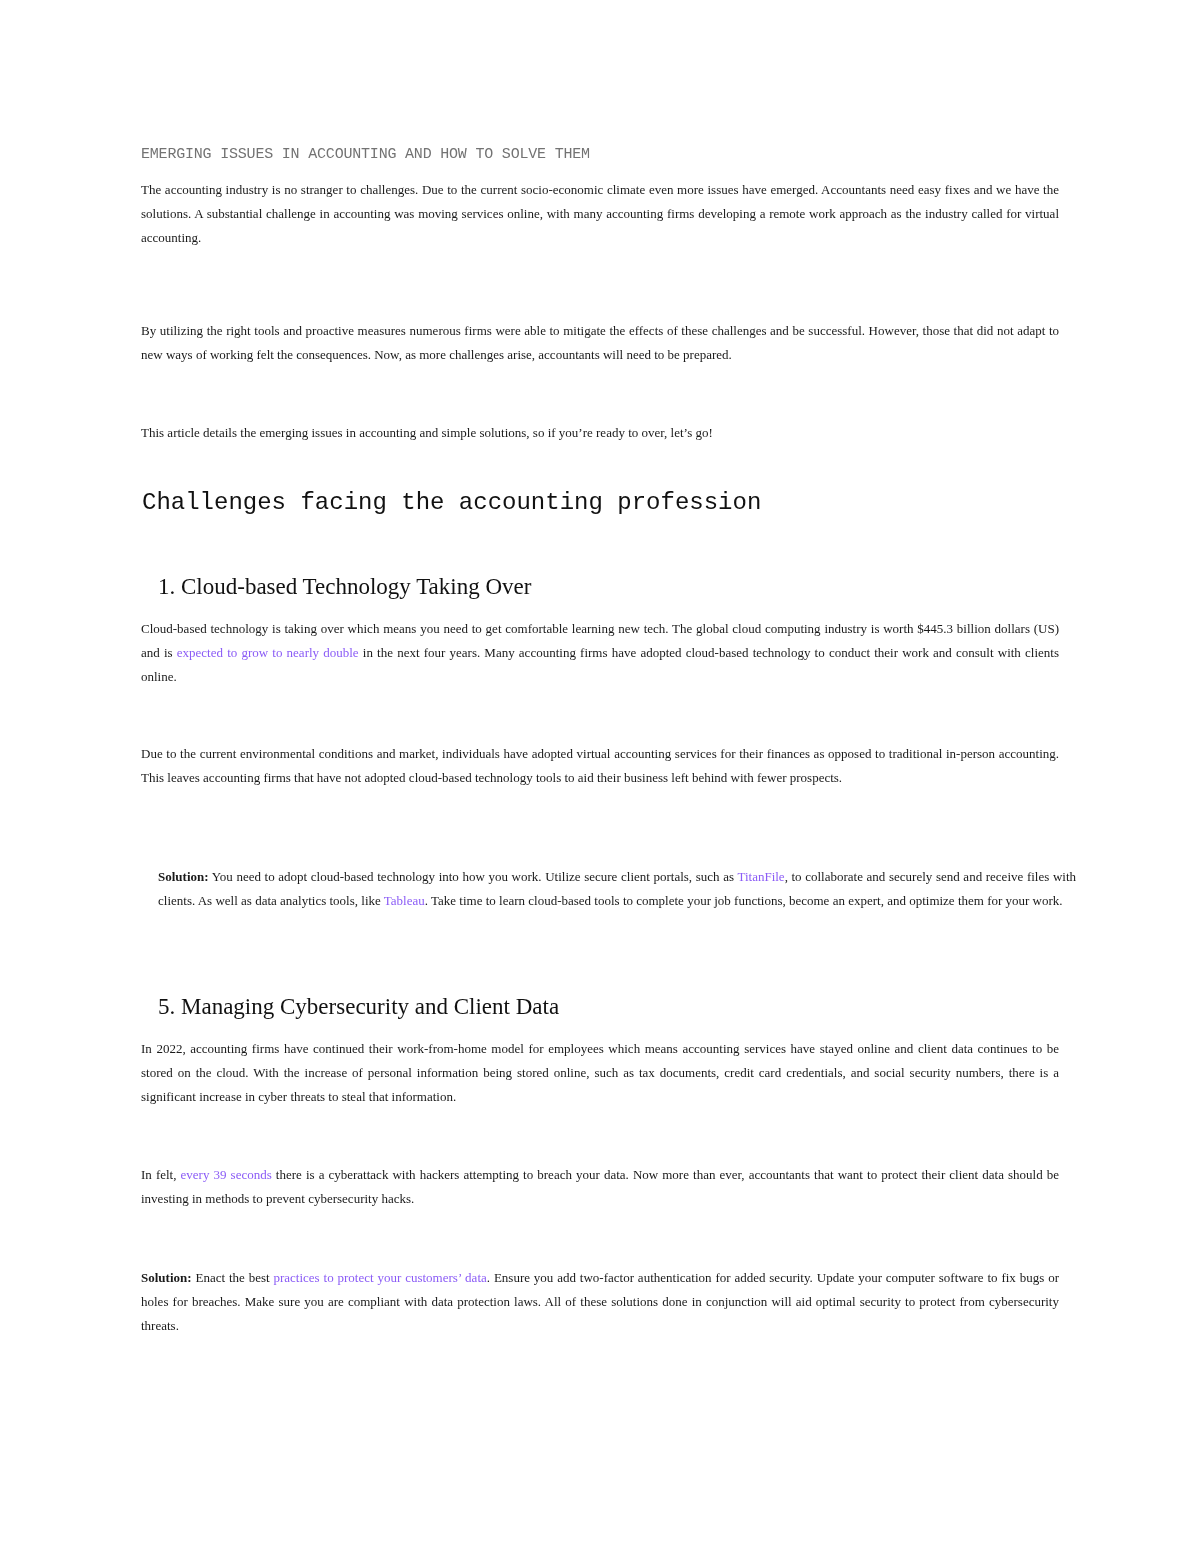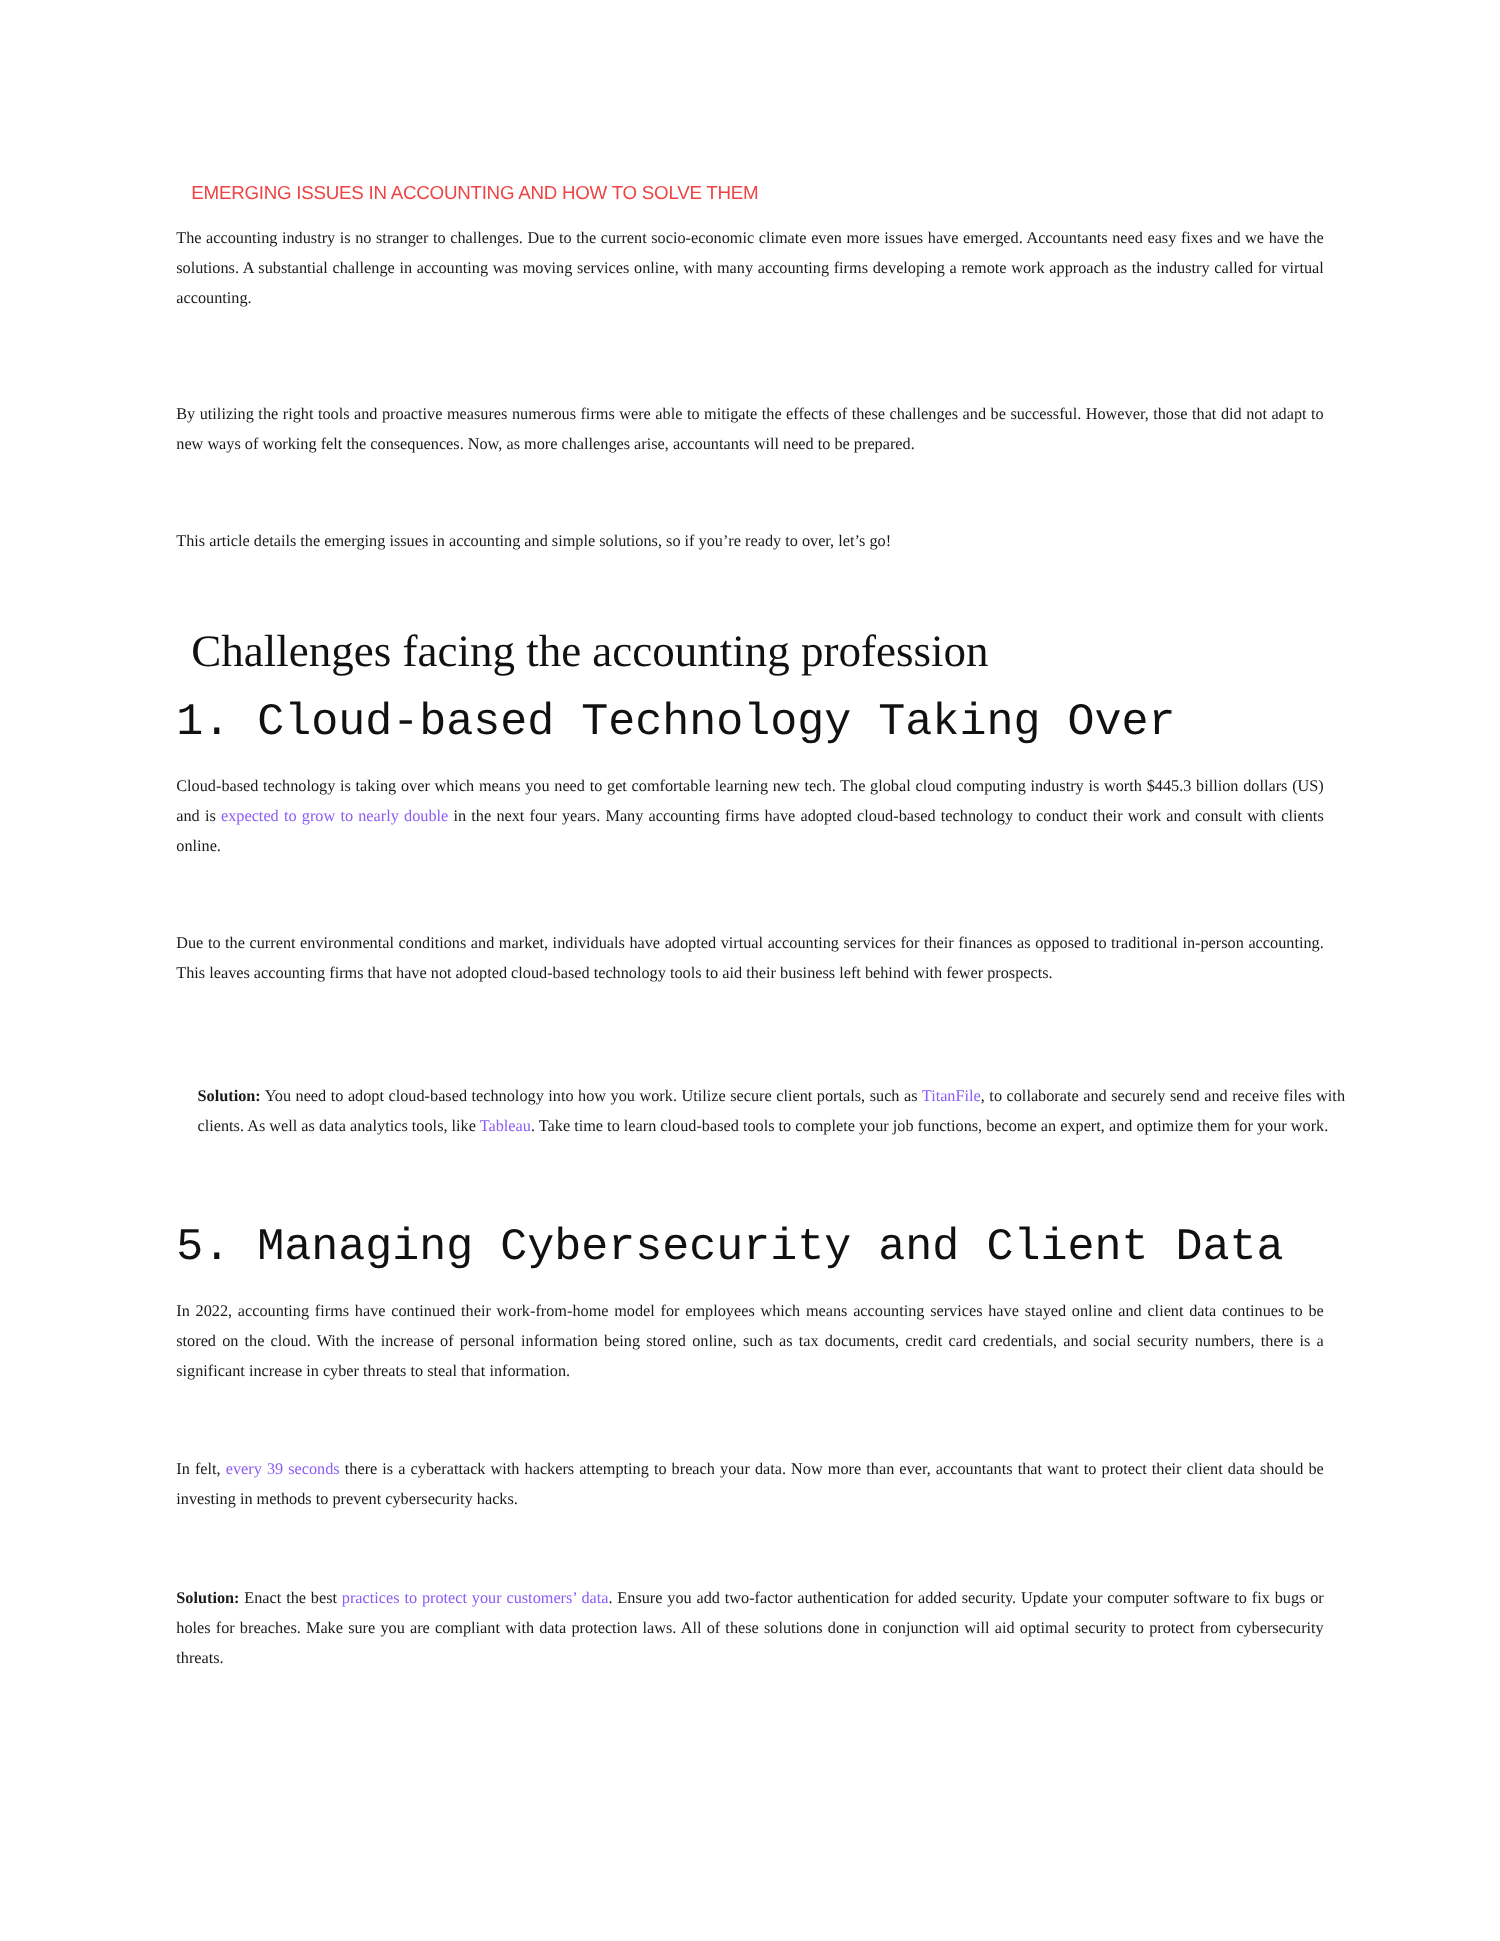--- a/index.html
+++ b/index.html
@@ -1,37 +1,37 @@
 <!DOCTYPE html>
 <html><head>
   <meta charset="utf-8">
   <style>
     html, body { margin: 0; padding: 0; background: #ffffff; }
     body { width: 1200px; height: 1553px; position: relative; overflow: hidden; }
     .page { position: absolute; left: 141px; top: 0; width: 918px; color: #111; }
     .kicker {
-      position: absolute; top: 146px; left: 12px;
-      font-family: Liberation Sans, sans-serif;
-      font-size: 15px; letter-spacing: -0.2px; color: #ef4444; white-space: nowrap;
+      position: absolute; top: 146px; left: 0;
+      font-family: Liberation Mono, monospace;
+      font-size: 15px; letter-spacing: -0.2px; color: #737373; white-space: nowrap;
     }
     .para {
       position: absolute; left: 0; width: 918px;
       font-family: "Liberation Serif", "DejaVu Serif", serif;
       font-size: 13px; line-height: 24px; text-align: justify; color: #1a1a1a;
     }
     .para.last-left { text-align: left; }
     .h1 {
       position: absolute; left: 0; top: 488px;
-      font-family: Liberation Serif, serif;
-      font-size: 36px; font-weight: normal; margin: 12px; color: #111; white-space: nowrap;
+      font-family: Liberation Mono, monospace;
+      font-size: 24px; font-weight: normal; margin: 1px; color: #111; white-space: nowrap;
     }
     .h2 {
       position: absolute; left: 0;
-      font-family: Liberation Mono, monospace;
-      font-size: 36px; font-weight: normal; margin: 0; color: #111; white-space: nowrap;
+      font-family: Liberation Serif, serif;
+      font-size: 23px; font-weight: normal; margin: 17px; color: #111; white-space: nowrap;
     }
     .link { color: #8b5cf6; text-decoration: none; cursor: pointer; }
     b.label { font-weight: bold; }
   </style>
 </head>
 <body>
 
 <div class="page">
 
   <div class="kicker">EMERGING ISSUES IN ACCOUNTING AND HOW TO SOLVE THEM</div>

